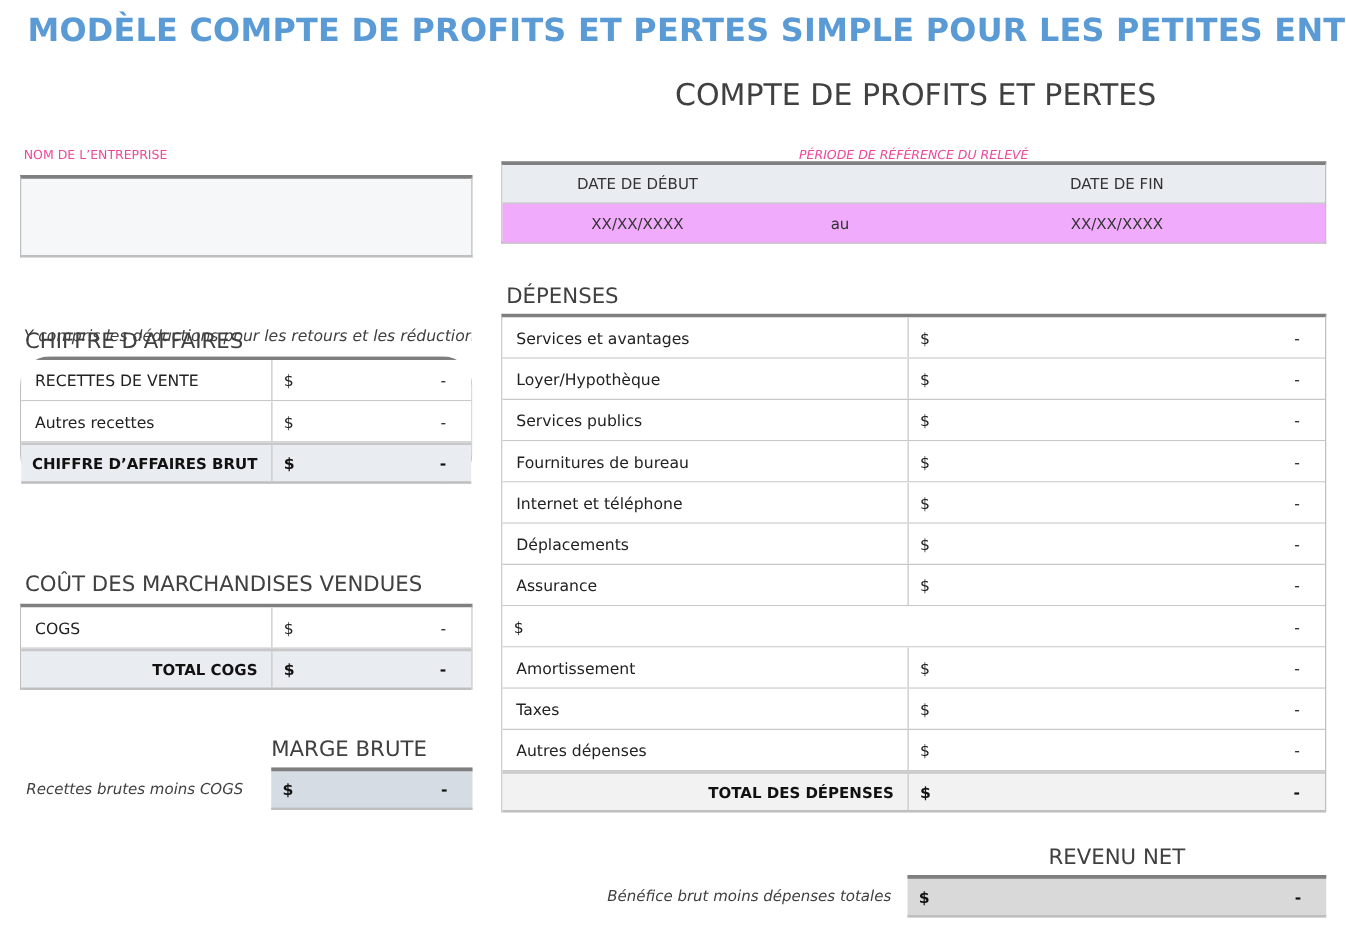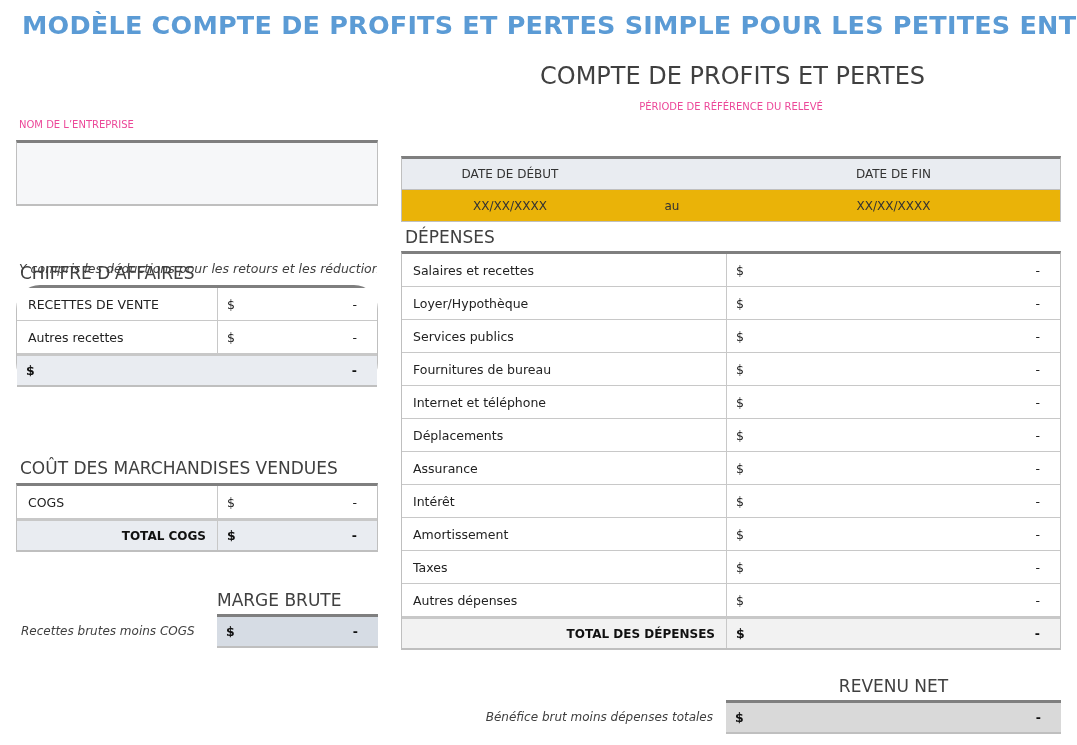--- a/index.html
+++ b/index.html
@@ -20,25 +20,25 @@
   .sec-title { font-size: 17px; color: #404040; white-space: nowrap; }
   .italic-note { font-size: 12.5px; font-style: italic; color: #404040; white-space: nowrap; overflow: hidden; }
 
   .company-box {
     left: 16px; top: 140px; width: 362px; height: 66px;
     background: #f6f7f9; border: 1px solid #bfbfbf; border-top: 3px solid #7f7f7f; border-bottom: 2px solid #bfbfbf;
   }
 
   
   .period {
-    left: 401px; top: 156px; width: 660px; height: 66px;
+    left: 401px; top: 129px; width: 660px; height: 66px;
     border: 1px solid #bfbfbf; border-top: 3px solid #7f7f7f; border-bottom: 2px solid #bfbfbf;
   }
   .period .row1 { height: 31px; background: #e9ecf1; border-bottom: 1px solid #bfbfbf; position: relative; }
-  .period .row2 { height: 31px; background: #eab308; position: relative; }
+  .period .row2 { height: 31px; background: #f0abfc; position: relative; }
   .period .cell { position: absolute; top: 0; height: 100%; display: flex; align-items: center; justify-content: center; font-size: 12px; color: #333; }
 
   
   .tbl { border-left: 1px solid #bfbfbf; border-right: 1px solid #bfbfbf; border-top: 3px solid #7f7f7f; }
   .tr { display: flex; height: 33px; border-bottom: 1px solid #c8c8c8; background: #fff; }
   .tr .lbl { padding-left: 11px; display: flex; align-items: center; font-size: 12.5px; color: #222; border-right: 1px solid #c8c8c8; white-space: nowrap; }
   .tr .amt { flex: 1; display: flex; align-items: center; justify-content: space-between; padding: 0 20px 0 9px; font-size: 12.5px; color: #222; }
   .tr.total { background: #e9ecf1; border-top: 2px solid #c8c8c8; border-bottom: 2px solid #bfbfbf; font-weight: bold; }
   .tr.total .lbl { justify-content: flex-end; padding-right: 11px; font-weight: bold; font-size: 12px; color: #111; }
   .tr.total .amt { font-weight: bold; color: #111; }
@@ -54,21 +54,21 @@
 <body>
 
 <div class="abs main-title">MODÈLE COMPTE DE PROFITS ET PERTES SIMPLE POUR LES PETITES ENTREPRISES</div>
 <div class="abs sub-title">COMPTE DE PROFITS ET PERTES</div>
 
 <div class="abs sec-label" style="left:19px; top:119px;">NOM DE L’ENTREPRISE</div>
 <div class="abs company-box">
   <span></span>
 </div>
 
-<div class="abs sec-label" style="left:401px; top:101px; width:660px; text-align:center;">PÉRIODE DE RÉFÉRENCE DU RELEVÉ</div>
+<div class="abs sec-label" style="left:401px; top:119px; width:660px; text-align:center;font-style:italic;">PÉRIODE DE RÉFÉRENCE DU RELEVÉ</div>
 <div class="abs period">
   <div class="row1">
     <div class="cell" style="left:0; width:216px;">DATE DE DÉBUT</div>
     <div class="cell" style="left:323px; width:337px; padding-left:0;">DATE DE FIN</div>
   </div>
   <div class="row2">
     <div class="cell" style="left:0; width:216px;">XX/XX/XXXX</div>
     <div class="cell" style="left:216px; width:108px;">au</div>
     <div class="cell" style="left:323px; width:337px;">XX/XX/XXXX</div>
   </div>
@@ -85,20 +85,21 @@
       </div>
   </div>
   <div class="tr">
     <div class="lbl" style="width:201px;">Autres recettes</div>
     <div class="amt">
         <span>$</span>
         <span>-</span>
       </div>
   </div>
   <div class="tr total">
+    <div class="lbl" style="width:201px;">CHIFFRE D’AFFAIRES BRUT</div>
     <div class="amt">
         <span>$</span>
         <span>-</span>
       </div>
   </div>
 </div>
 
 <div class="abs sec-title" style="left:20px; top:458px;">COÛT DES MARCHANDISES VENDUES</div>
 <div class="abs tbl" style="left:16px; top:483px; width:362px;">
   <div class="tr">
@@ -120,21 +121,21 @@
 <div class="abs sec-title" style="left:217px; top:590px; width:161px; text-align:left;">MARGE BRUTE</div>
 <div class="abs italic-note" style="left:21px; top:624px; font-size:12px;">Recettes brutes moins COGS</div>
 <div class="abs sumbox" style="left:217px; top:614px; width:161px; height:34px; background:#d6dce4;">
   <span>$</span>
   <span>-</span>
 </div>
 
 <div class="abs sec-title" style="left:405px; top:227px;">DÉPENSES</div>
 <div class="abs tbl" style="left:401px; top:251px; width:660px;">
   <div class="tr">
-    <div class="lbl" style="width:325px;">Salaires et recettes</div>
+    <div class="lbl" style="width:325px;">Services et avantages</div>
     <div class="amt">
         <span>$</span>
         <span>-</span>
       </div>
   </div>
   <div class="tr">
     <div class="lbl" style="width:325px;">Loyer/Hypothèque</div>
     <div class="amt">
         <span>$</span>
         <span>-</span>
@@ -169,21 +170,20 @@
       </div>
   </div>
   <div class="tr">
     <div class="lbl" style="width:325px;">Assurance</div>
     <div class="amt">
         <span>$</span>
         <span>-</span>
       </div>
   </div>
   <div class="tr">
-    <div class="lbl" style="width:325px;">Intérêt</div>
     <div class="amt">
         <span>$</span>
         <span>-</span>
       </div>
   </div>
   <div class="tr">
     <div class="lbl" style="width:325px;">Amortissement</div>
     <div class="amt">
         <span>$</span>
         <span>-</span>

